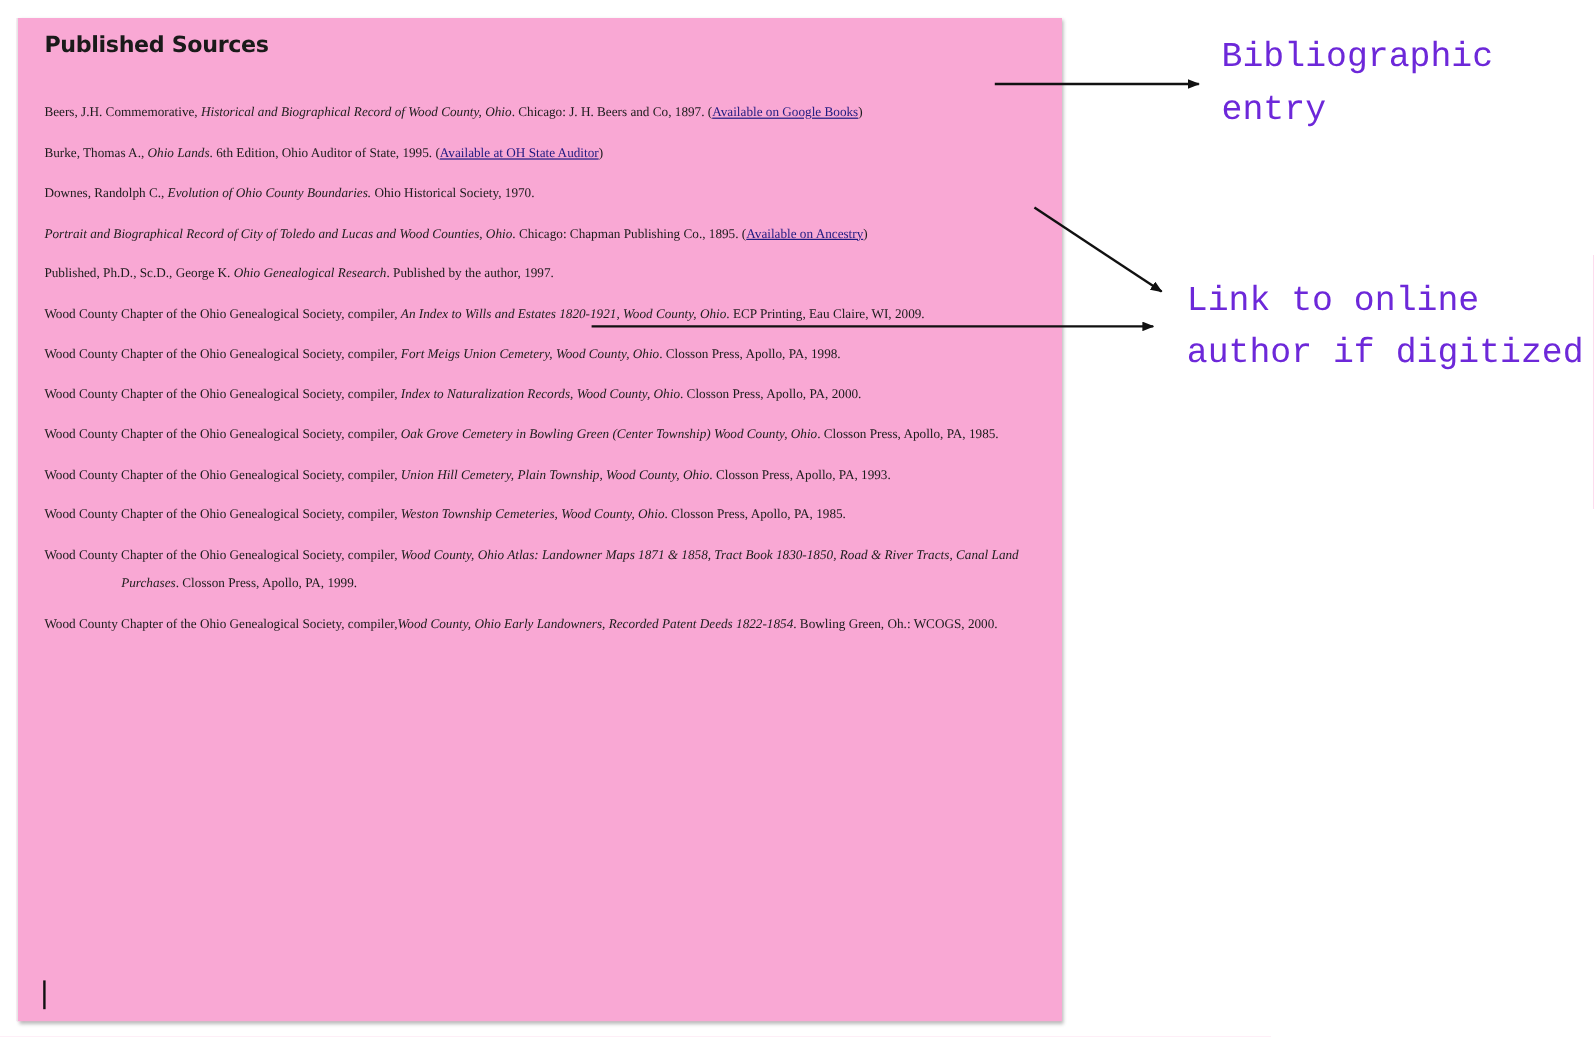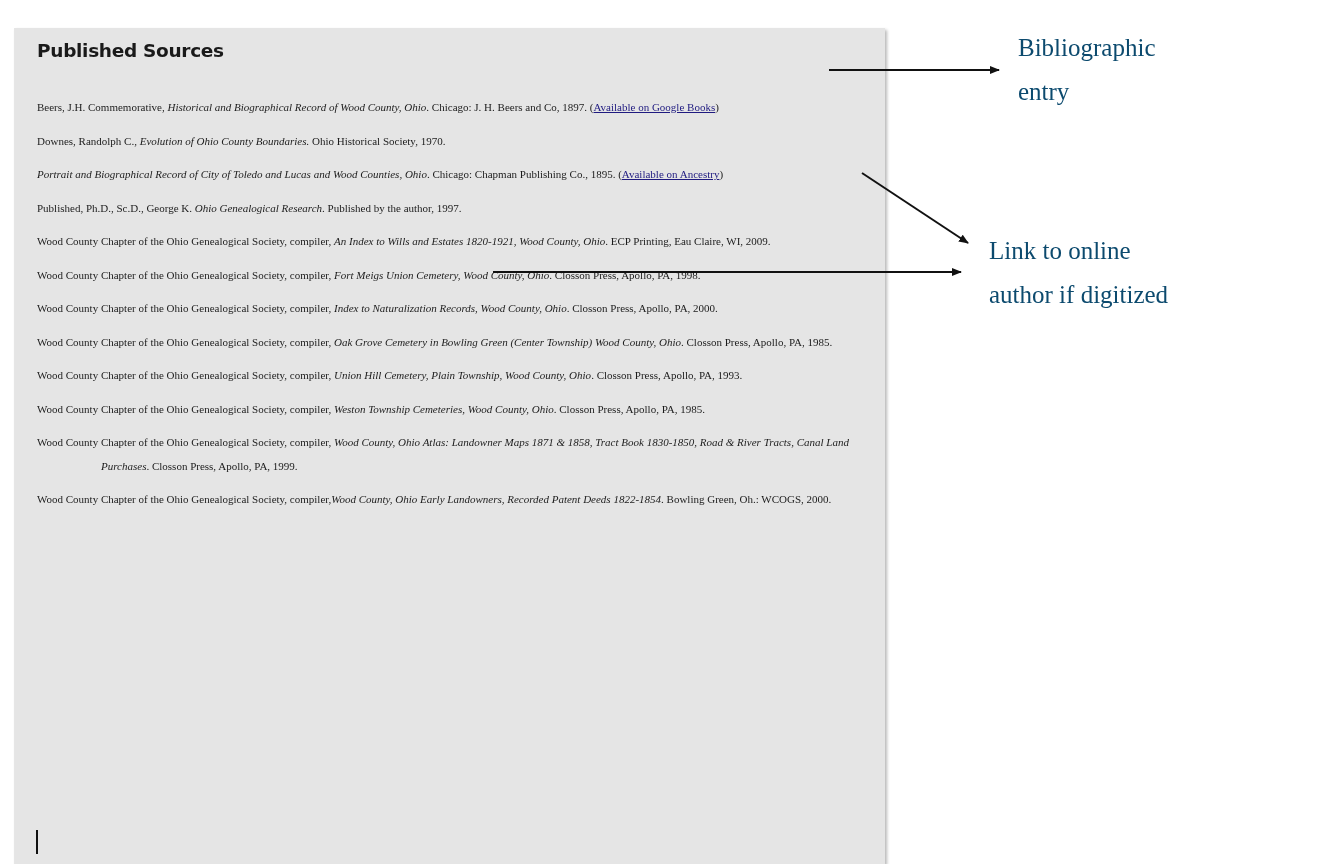--- a/index.html
+++ b/index.html
@@ -1,22 +1,22 @@
 <!DOCTYPE html>
 <html><head>
 <meta charset="utf-8">
 <style>
   html, body { margin: 0; padding: 0; }
   body {
     width: 1328px; height: 864px; position: relative; overflow: hidden;
     background: #ffffff;
   }
   .page {
-    position: absolute; left: 14px; top: 28px; width: 870px; height: 836px;
-    background: #e5e5e5;
+    position: absolute; left: 14px; top: 15px; width: 870px; height: 836px;
+    background: #f9a8d4;
     border-left: 1px solid #e6e6e6;
     box-shadow: 2px 2px 3px rgba(0,0,0,0.28);
   }
   .heading {
     position: absolute; left: 22px; top: 12px;
     font-family: "DejaVu Sans", sans-serif; font-weight: bold;
     font-size: 18.5px; color: #1a1a1a; letter-spacing: -0.3px;
   }
   .entries {
     position: absolute; left: 22px; top: 68px; width: 832px;
@@ -27,31 +27,32 @@
     padding-left: 64px; text-indent: -64px; margin: 0 0 10px 0;
   }
   .entry i { font-style: italic; }
   .entry a { color: #1f1a80; text-decoration: underline; }
   .cursor {
     position: absolute; left: 21px; top: 802px; width: 1.5px; height: 24px;
     background: #111;
   }
   svg.arrows { position: absolute; left: 0; top: 0; width: 1328px; height: 864px; pointer-events: none; }
   .annot {
-    position: absolute; font-family: Liberation Serif, serif;
-    font-size: 25px; line-height: 44px; color: #0c4a6e;
+    position: absolute; font-family: Liberation Mono, monospace;
+    font-size: 29px; line-height: 44px; color: #6d28d9;
   }
 </style>
 </head>
 <body>
 
 <div class="page">
   <div class="heading">Published Sources</div>
   <div class="entries" id="entries">
       <p class="entry"><span>Beers, J.H.  Commemorative, </span><i>Historical and Biographical Record of Wood County, Ohio</i><span>.  Chicago: J. H. Beers and Co, 1897. (</span><a href="#">Available on Google Books</a><span>)</span></p>
+      <p class="entry"><span>Burke, Thomas A., </span><i>Ohio Lands</i><span>. 6th Edition, Ohio Auditor of State, 1995. (</span><a href="#">Available at OH State Auditor</a><span>)</span></p>
       <p class="entry"><span>Downes, Randolph C., </span><i>Evolution of Ohio County Boundaries.</i><span> Ohio Historical Society, 1970.</span></p>
       <p class="entry"><i>Portrait and Biographical Record of City of Toledo and Lucas and Wood Counties, Ohio</i><span>. Chicago: Chapman Publishing Co., 1895. (</span><a href="#">Available on Ancestry</a><span>)</span></p>
       <p class="entry"><span>Published, Ph.D., Sc.D., George K. </span><i>Ohio Genealogical Research</i><span>. Published by the author, 1997.</span></p>
       <p class="entry"><span>Wood County Chapter of the Ohio Genealogical Society, compiler, </span><i>An Index to Wills and Estates 1820-1921, Wood County, Ohio</i><span>. ECP Printing, Eau Claire, WI, 2009.</span></p>
       <p class="entry"><span>Wood County Chapter of the Ohio Genealogical Society, compiler, </span><i>Fort Meigs Union Cemetery, Wood County, Ohio</i><span>. Closson Press, Apollo, PA, 1998.</span></p>
       <p class="entry"><span>Wood County Chapter of the Ohio Genealogical Society, compiler, </span><i>Index to Naturalization Records, Wood County, Ohio</i><span>. Closson Press, Apollo, PA, 2000.</span></p>
       <p class="entry"><span>Wood County Chapter of the Ohio Genealogical Society, compiler, </span><i>Oak Grove Cemetery in Bowling Green (Center Township) Wood County, Ohio</i><span>. Closson Press, Apollo, PA, 1985.</span></p>
       <p class="entry"><span>Wood County Chapter of the Ohio Genealogical Society, compiler, </span><i>Union Hill Cemetery, Plain Township, Wood County, Ohio</i><span>. Closson Press, Apollo, PA, 1993.</span></p>
       <p class="entry"><span>Wood County Chapter of the Ohio Genealogical Society, compiler, </span><i>Weston Township Cemeteries, Wood County, Ohio</i><span>. Closson Press, Apollo, PA, 1985.</span></p>
       <p class="entry"><span>Wood County Chapter of the Ohio Genealogical Society, compiler, </span><i>Wood County, Ohio Atlas: Landowner Maps 1871 &amp; 1858, Tract Book 1830-1850, Road &amp; River Tracts, Canal Land Purchases</i><span>. Closson Press, Apollo, PA, 1999.</span></p>

